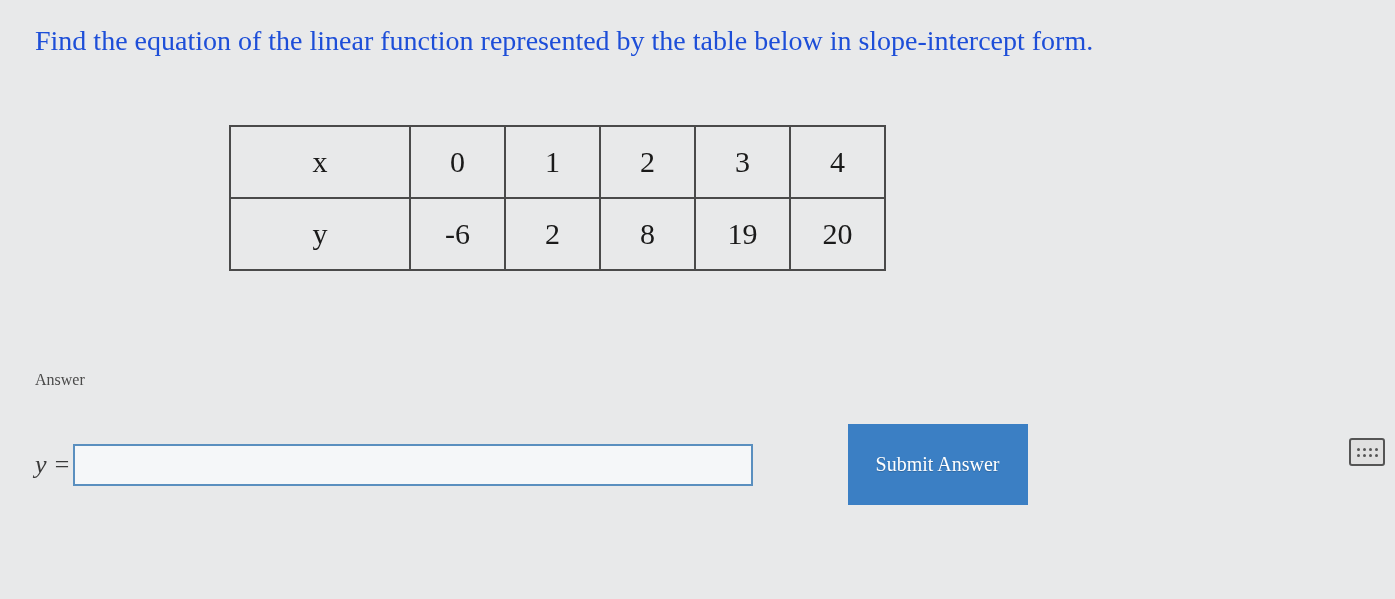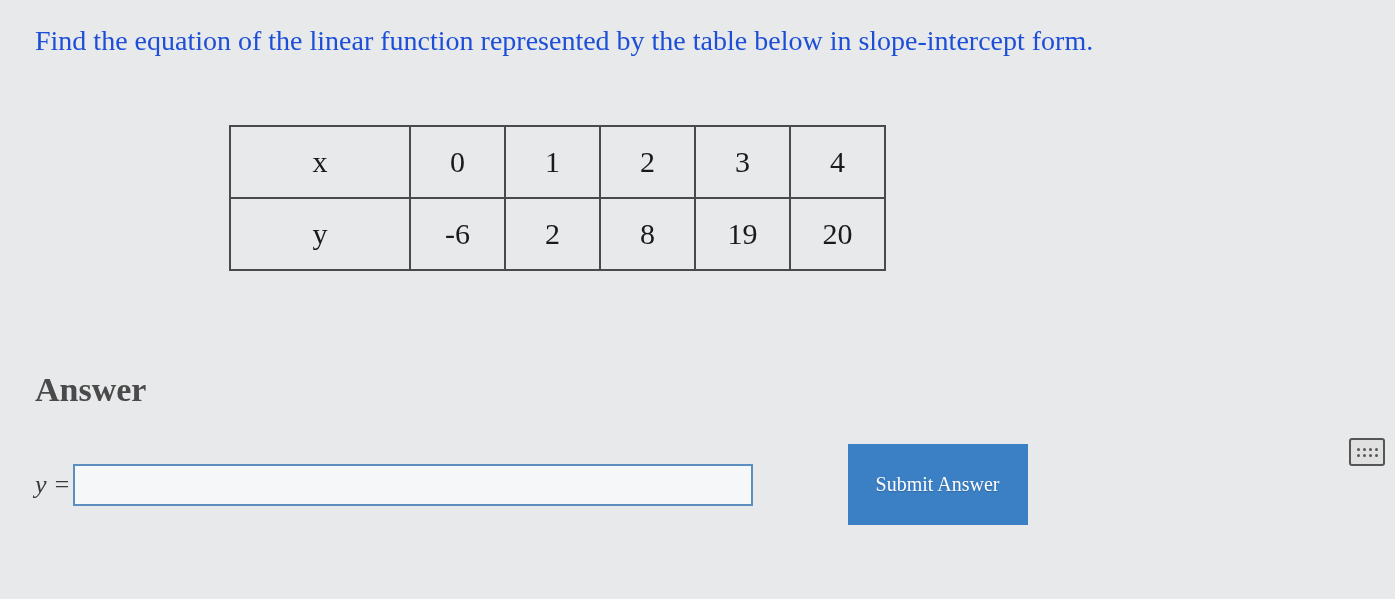--- a/index.html
+++ b/index.html
@@ -40,24 +40,24 @@
       color: #1a1a1a;
     }
     td.label-cell {
       width: 180px;
       font-style: normal;
     }
     td.data-cell {
       width: 95px;
     }
     .answer-label {
-      font-size: 34px;
+      font-size: 16px;
       color: #4a4a4a;
       margin-bottom: 35px;
-      font-weight: 700;
+      font-weight: 400;
     }
     .answer-row {
       display: flex;
       align-items: center;
       gap: 0;
     }
     .y-equals {
       font-size: 26px;
       font-style: italic;
       color: #3a3a3a;

